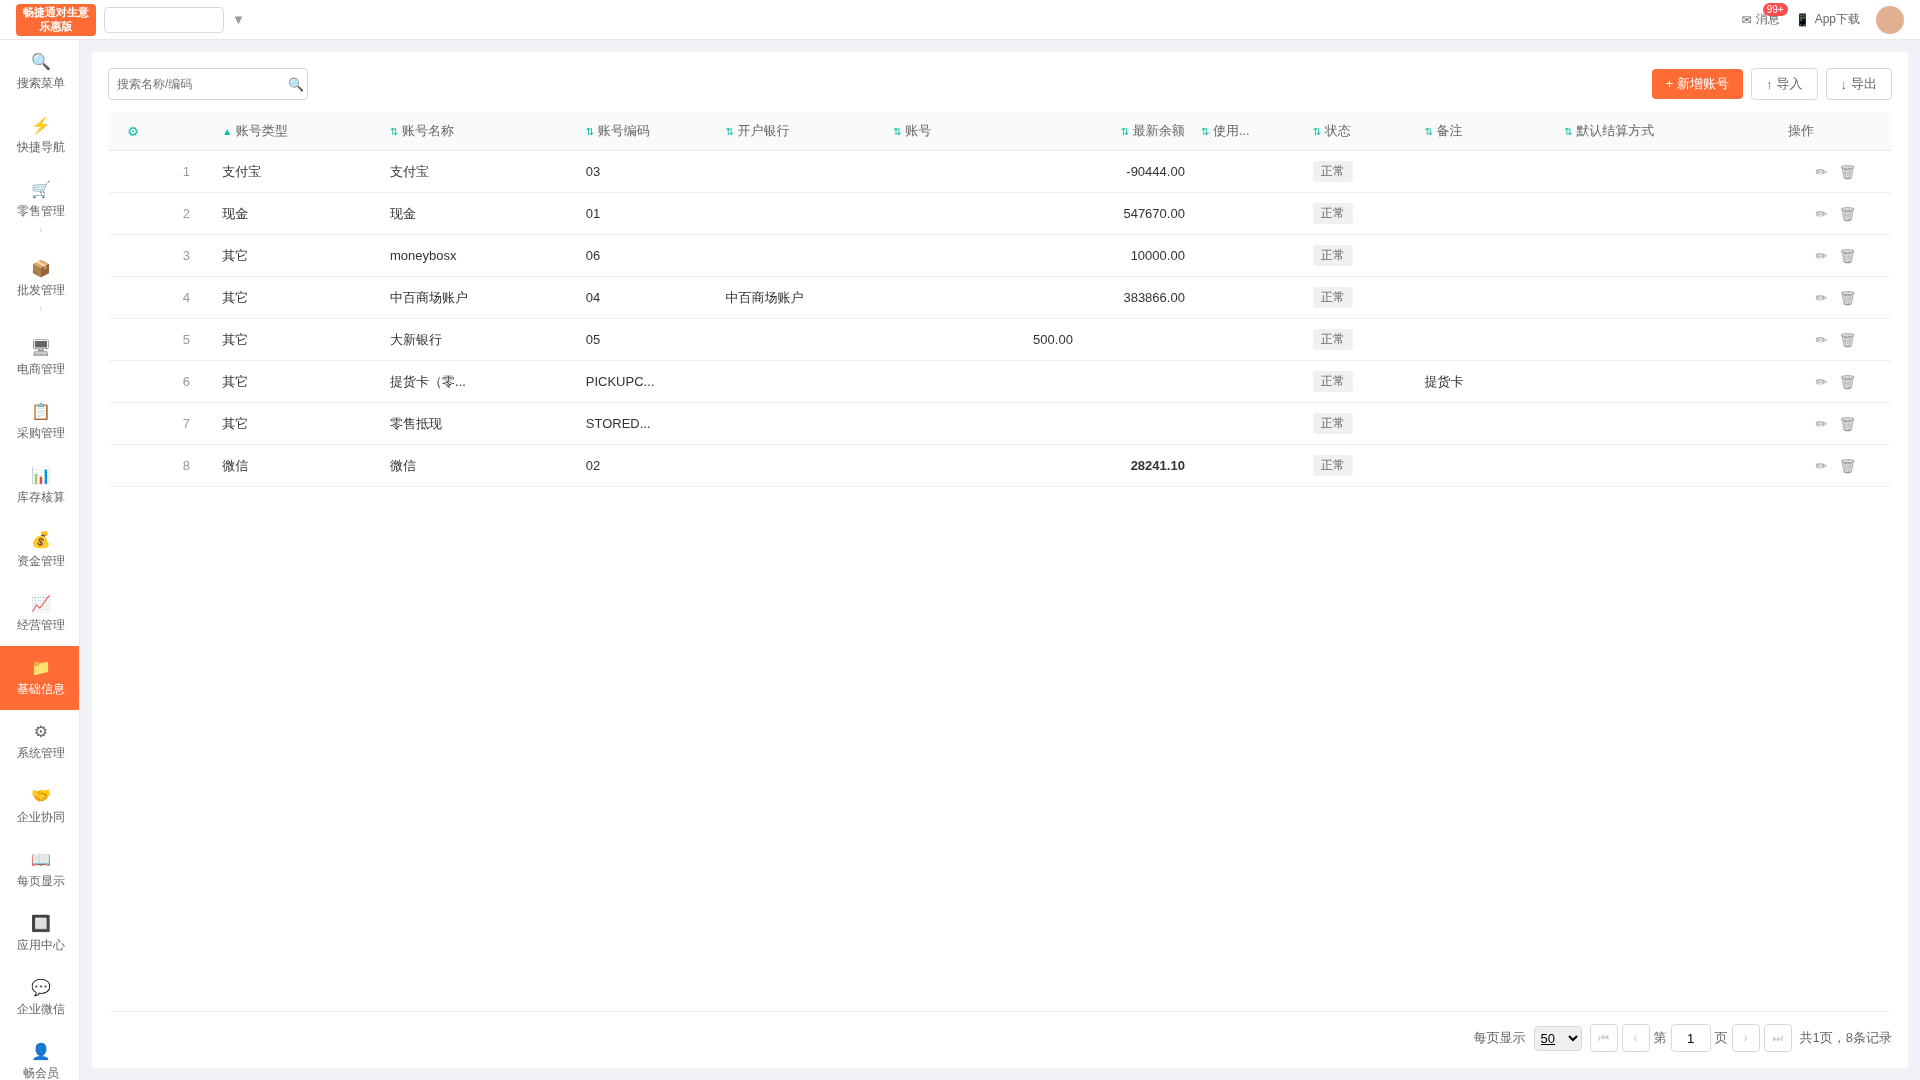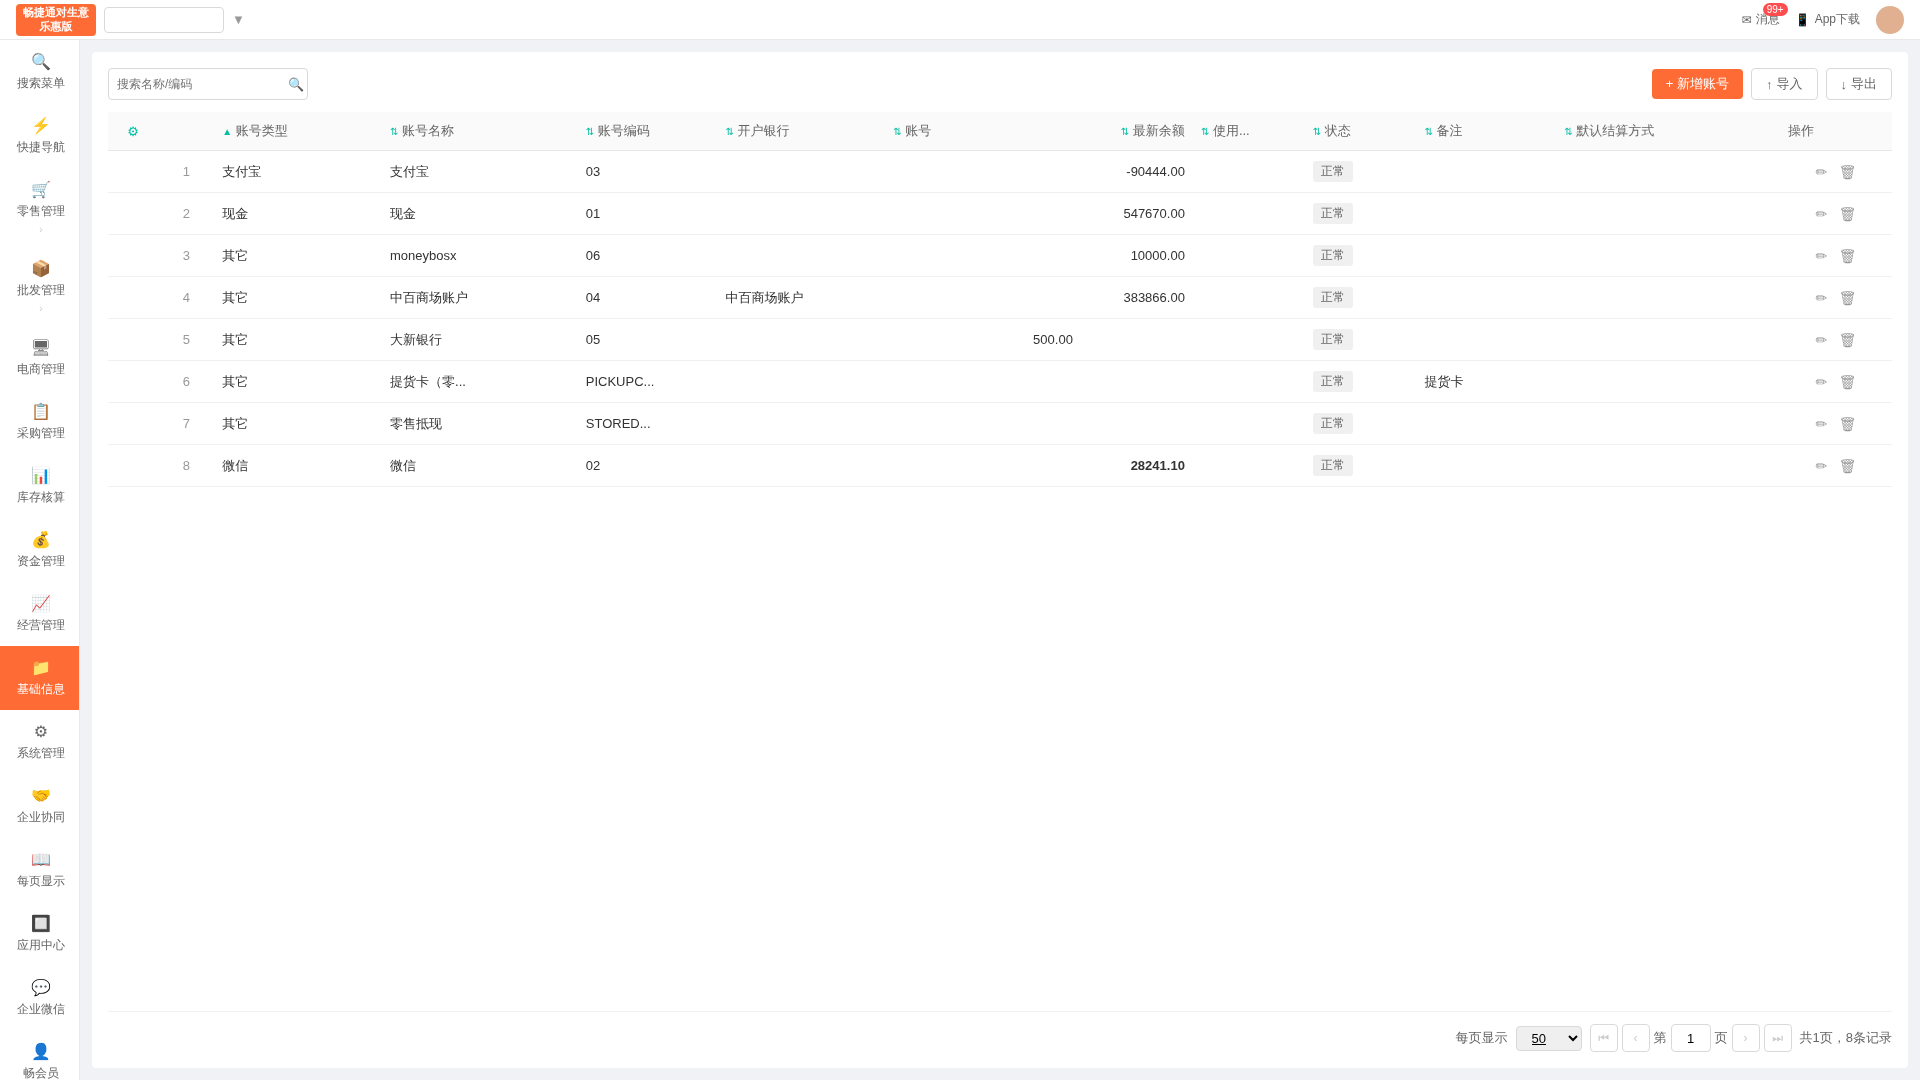--- a/index.html
+++ b/index.html
@@ -70,21 +70,21 @@
     .col-remark { width: 100px; }
     .col-default { width: 160px; }
     .col-op { width: 80px; }
     .status-tag { display: inline-block; padding: 2px 8px; border-radius: 3px; font-size: 12px; }
     .status-normal { background: #f0f0f0; color: #666; }
     .action-btn { color: #999; cursor: pointer; margin: 0 4px; font-size: 14px; }
 
     
     .pagination { display: flex; align-items: center; justify-content: flex-end; padding: 12px 0 0 0; gap: 8px; flex-shrink: 0; border-top: 1px solid #f0f0f0; margin-top: 8px; }
     .pagination-label { font-size: 13px; color: #666; }
-    .page-size-select { border: 1px solid #d9d9d9; border-radius: 4px; padding: 3px 11px; font-size: 13px; text-decoration: underline; }
+    .page-size-select { border: 1px solid #d9d9d9; border-radius: 4px; padding: 3px 2px; font-size: 13px; text-decoration: underline; }
     .page-nav { display: flex; align-items: center; gap: 4px; }
     .page-nav button { border: 1px solid #d9d9d9; background: #fff; border-radius: 4px; width: 28px; height: 28px; cursor: pointer; font-size: 12px; color: #666; }
     .page-nav button:disabled { color: #ccc; cursor: not-allowed; }
     .page-input { width: 40px; height: 28px; border: 1px solid #d9d9d9; border-radius: 4px; text-align: center; font-size: 13px; }
     .total-info { font-size: 13px; color: #666; }
   </style>
 </head>
 <body>
 
 <div class="topbar">

